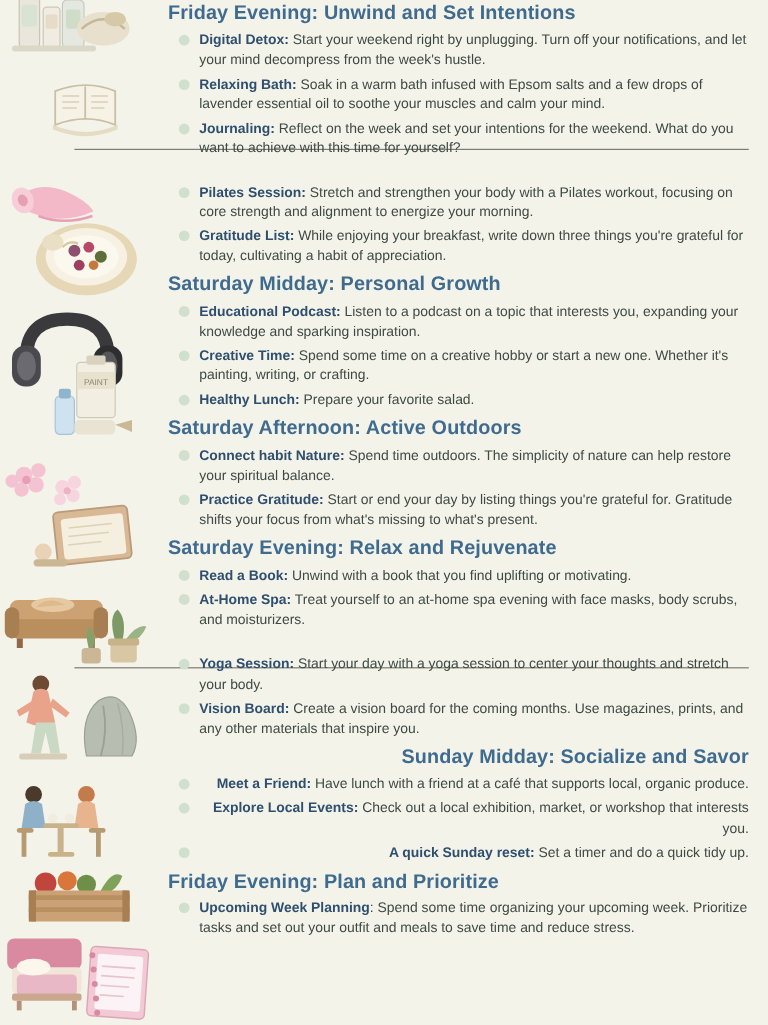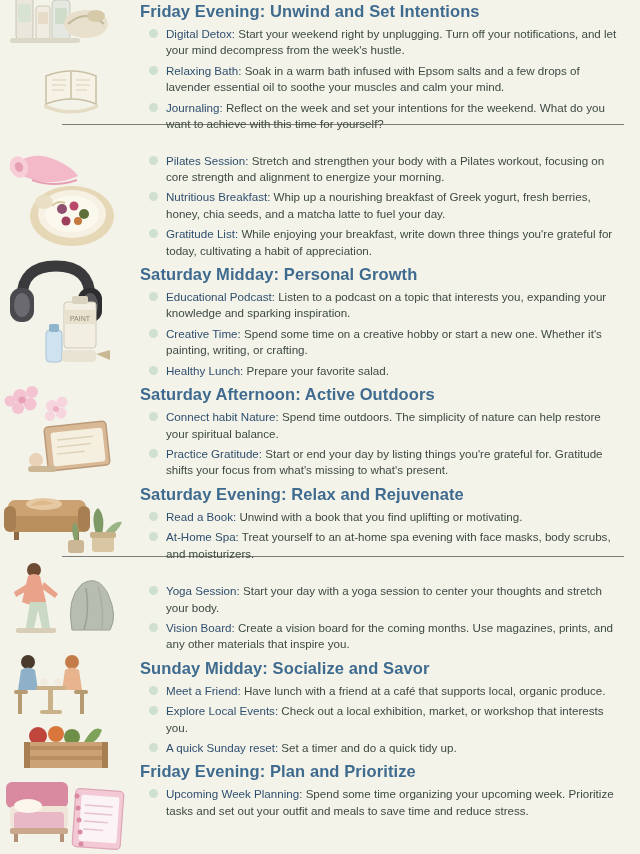--- a/index.html
+++ b/index.html
@@ -64,21 +64,21 @@
     position: absolute;
     left: -17px;
     top: 3px;
     width: 9px;
     height: 9px;
     border-radius: 50%;
     background: #cfe0cf;
   }
   .item b {
     color: #2f4f6e;
-    font-weight: normal;
+    font-weight: bold;
   }
 
   .divider-wide {
     position: absolute;
     left: 62px;
     width: 562px;
     height: 1px;
     background: #4a4a44;
     opacity: .7;
   }
@@ -334,24 +334,20 @@
 
     <div style="height:16px;"></div>
 
     <div class="section">
       <div class="item">
         <span class="bullet"></span>
         <b>Pilates Session:</b><span> Stretch and strengthen your body with a Pilates workout, focusing on core strength and alignment to energize your morning.</span>
       </div>
       <div class="item">
         <span class="bullet"></span>
-        <b>Nutritious Breakfast:</b><span> Whip up a nourishing breakfast of Greek yogurt, fresh berries, honey, chia seeds, and a matcha latte to fuel your day.</span>
-      </div>
-      <div class="item">
-        <span class="bullet"></span>
         <b>Gratitude List:</b><span> While enjoying your breakfast, write down three things you're grateful for today, cultivating a habit of appreciation.</span>
       </div>
     </div>
 
     <div class="section" style="margin-top:4px;">
       <div class="sec-title">Saturday Midday: Personal Growth</div>
       <div class="item">
         <span class="bullet"></span>
         <b>Educational Podcast:</b><span> Listen to a podcast on a topic that interests you, expanding your knowledge and sparking inspiration.</span>
       </div>
@@ -395,21 +391,21 @@
       <div class="item">
         <span class="bullet"></span>
         <b>Yoga Session:</b><span> Start your day with a yoga session to center your thoughts and stretch your body.</span>
       </div>
       <div class="item">
         <span class="bullet"></span>
         <b>Vision Board:</b><span> Create a vision board for the coming months. Use magazines, prints, and any other materials that inspire you.</span>
       </div>
     </div>
 
-    <div class="section" style="margin-top:5px;">
+    <div class="section" style="margin-top:5px;text-align:right;">
       <div class="sec-title">Sunday Midday: Socialize and Savor</div>
       <div class="item">
         <span class="bullet"></span>
         <b>Meet a Friend:</b><span> Have lunch with a friend at a café that supports local, organic produce.</span>
       </div>
       <div class="item">
         <span class="bullet"></span>
         <b>Explore Local Events:</b><span> Check out a local exhibition, market, or workshop that interests you.</span>
       </div>
       <div class="item">

